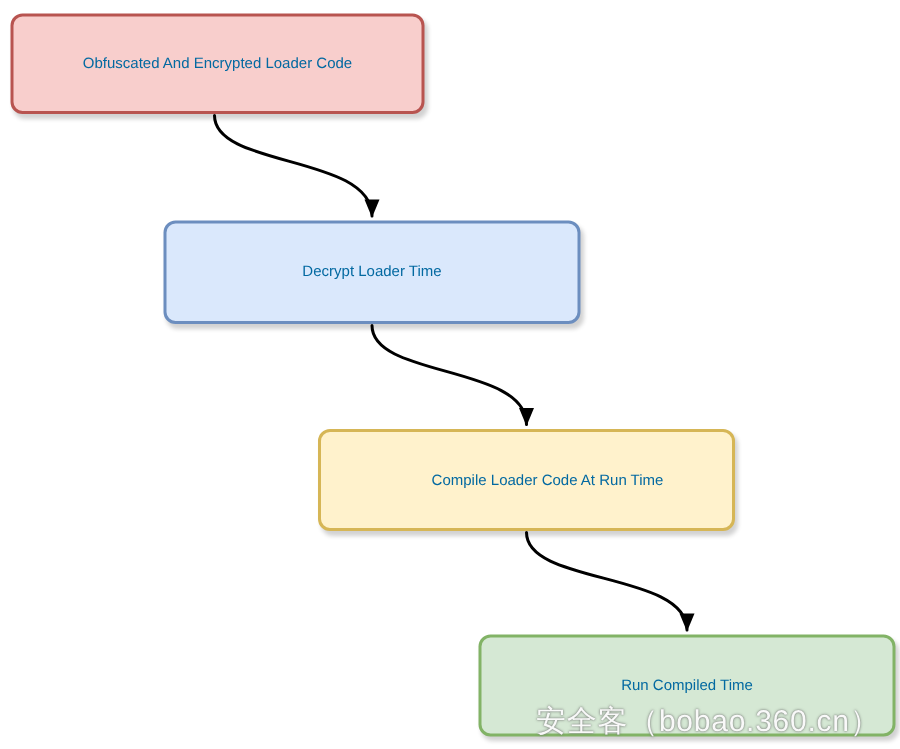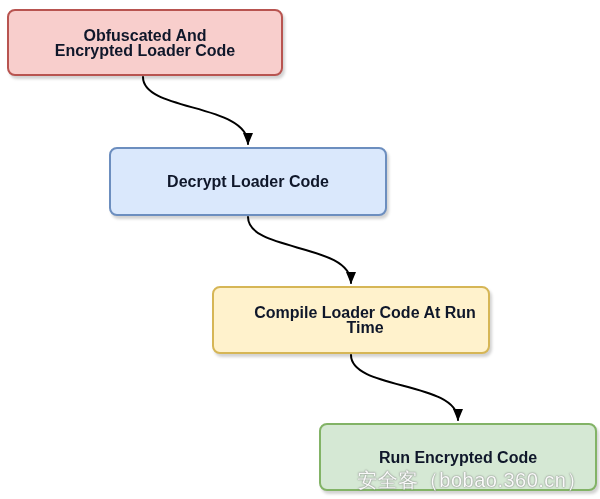--- a/index.html
+++ b/index.html
@@ -13,23 +13,23 @@
   }
   .node {
     position: absolute;
     box-sizing: border-box;
     border: 2px solid #666;
     border-radius: 8px;
     display: flex;
     align-items: center;
     justify-content: center;
     text-align: center;
-    color: #0f172a;
-    font-size: 16px;
-    font-weight: bold;
+    color: #0369a1;
+    font-size: 10px;
+    font-weight: normal;
     line-height: 15px;
     box-shadow: 2px 3px 3px rgba(0,0,0,0.18);
   }
   .node .label { display: block; padding: 0 8px; }
   #node-obfuscated { left: 7px;   top: 9px;   width: 276px; height: 67px; }
   #node-obfuscated .label { max-width: 190px; }
   #node-decrypt    { left: 109px; top: 147px; width: 278px; height: 69px; }
   #node-compile    { left: 212px; top: 286px; width: 278px; height: 68px; padding-left: 28px; }
   #node-run        { left: 319px; top: 423px; width: 278px; height: 68px; }
   #edges {
@@ -69,26 +69,26 @@
     <path class="edge" d="M143,77 C143,112 248,103 248,144" marker-end="url(#arrowhead)" stroke="#000000"></path>
     <path class="edge" d="M248,217 C248,252 351,243 351,283" marker-end="url(#arrowhead)" stroke="#000000"></path>
     <path class="edge" d="M351,355 C351,390 458,381 458,420" marker-end="url(#arrowhead)" stroke="#000000"></path>
   </svg>
 
   <div class="node" id="node-obfuscated" style="background: rgb(248, 206, 204); border-color: rgb(184, 84, 80);">
     <span class="label">Obfuscated And Encrypted Loader Code</span>
   </div>
 
   <div class="node" id="node-decrypt" style="background: rgb(218, 232, 252); border-color: rgb(108, 142, 191);">
-    <span class="label">Decrypt Loader Code</span>
+    <span class="label">Decrypt Loader Time</span>
   </div>
 
   <div class="node" id="node-compile" style="background: rgb(255, 242, 204); border-color: rgb(214, 182, 86);">
     <span class="label">Compile Loader Code At Run Time</span>
   </div>
 
   <div class="node" id="node-run" style="background: rgb(213, 232, 212); border-color: rgb(130, 179, 102);">
-    <span class="label">Run Encrypted Code</span>
+    <span class="label">Run Compiled Time</span>
   </div>
 
   <div id="watermark">安全客（bobao.360.cn）</div>
 
 </div>
 
 </body></html>

